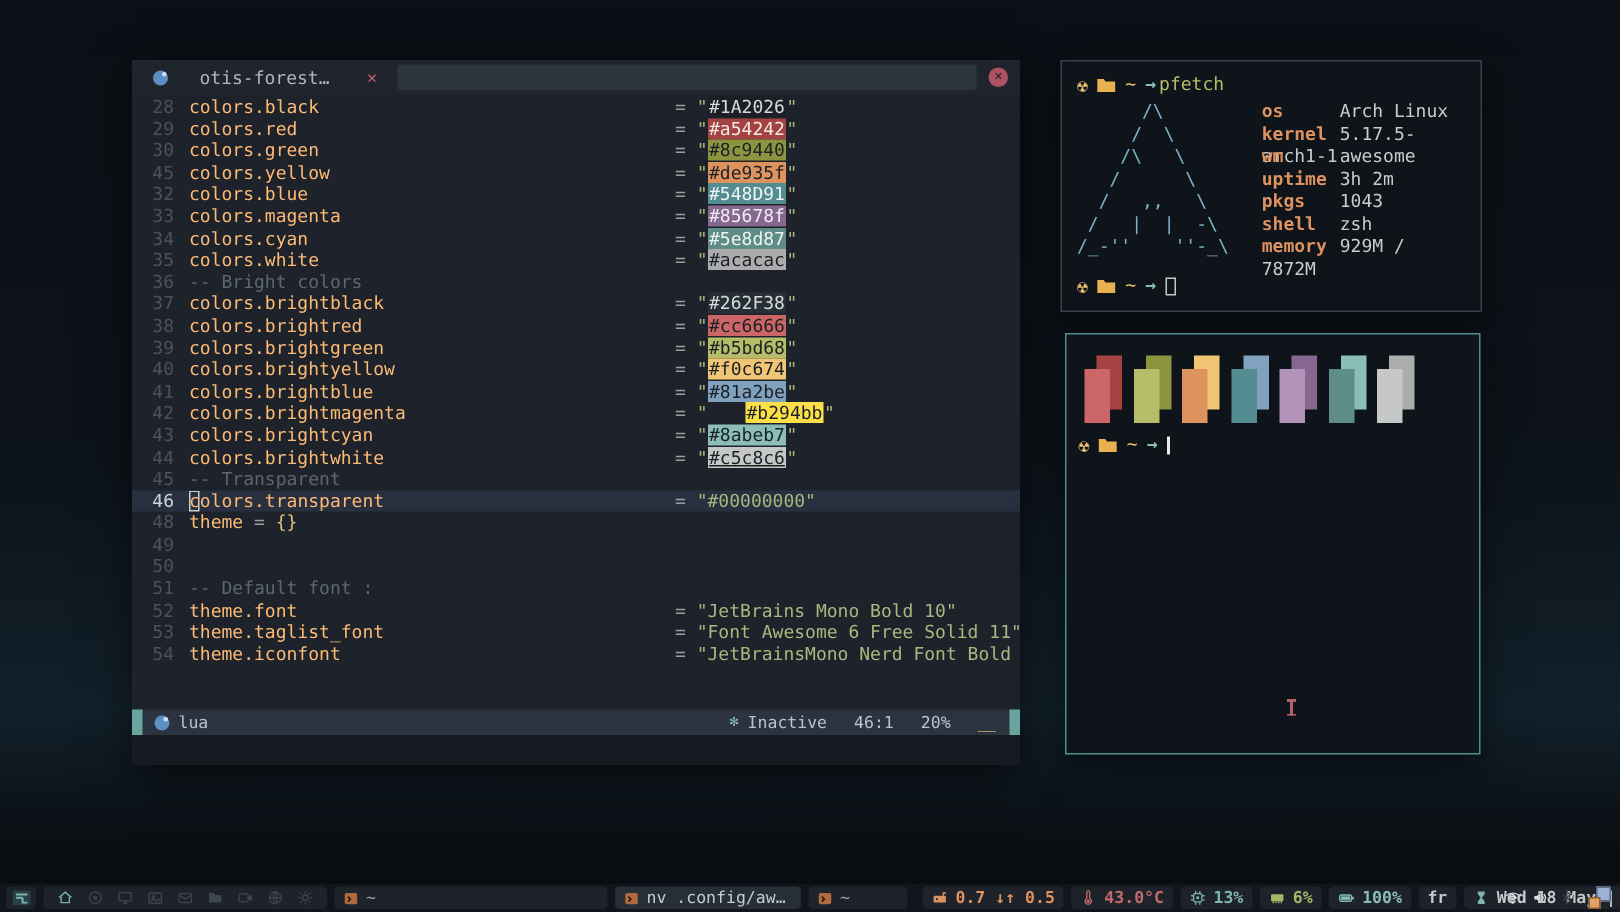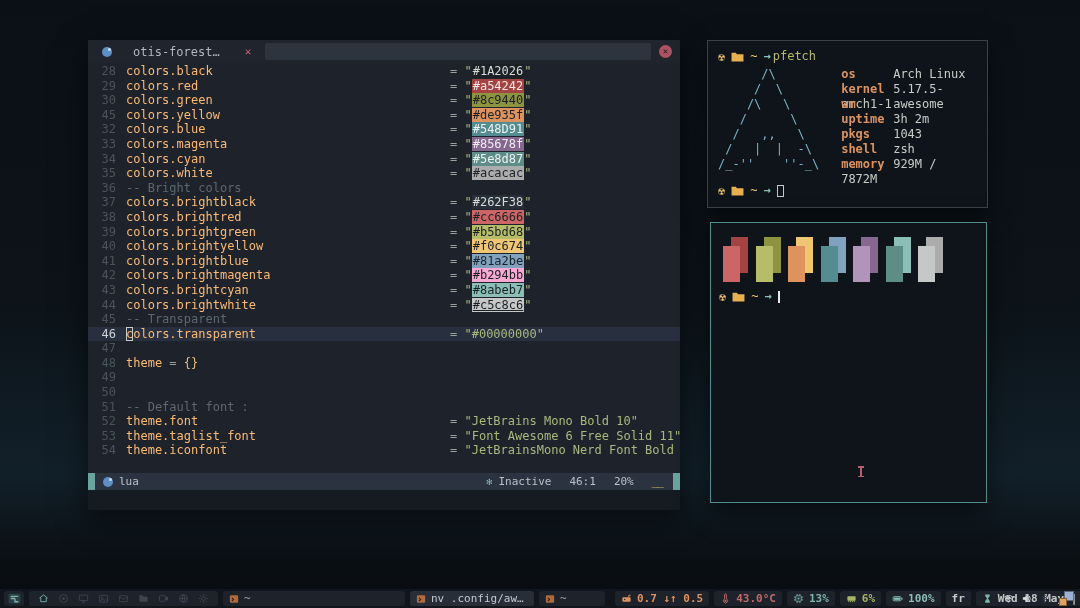--- a/index.html
+++ b/index.html
@@ -115,26 +115,25 @@
         <div class="line"><span class="lnum">32</span><span class="lbody"><span class="tok-id">colors.blue</span><span class="eqcol"><span class="tok-eq">= </span><span class="tok-str">"</span><span class="tok-chip" style="background: rgb(84, 141, 145); color: rgb(240, 244, 242);">#548D91</span><span class="tok-str">"</span></span></span></div>
         <div class="line"><span class="lnum">33</span><span class="lbody"><span class="tok-id">colors.magenta</span><span class="eqcol"><span class="tok-eq">= </span><span class="tok-str">"</span><span class="tok-chip" style="background: rgb(133, 103, 143); color: rgb(240, 236, 242);">#85678f</span><span class="tok-str">"</span></span></span></div>
         <div class="line"><span class="lnum">34</span><span class="lbody"><span class="tok-id">colors.cyan</span><span class="eqcol"><span class="tok-eq">= </span><span class="tok-str">"</span><span class="tok-chip" style="background: rgb(94, 141, 135); color: rgb(238, 243, 241);">#5e8d87</span><span class="tok-str">"</span></span></span></div>
         <div class="line"><span class="lnum">35</span><span class="lbody"><span class="tok-id">colors.white</span><span class="eqcol"><span class="tok-eq">= </span><span class="tok-str">"</span><span class="tok-chip" style="background: rgb(172, 172, 172); color: rgb(27, 32, 38);">#acacac</span><span class="tok-str">"</span></span></span></div>
         <div class="line"><span class="lnum">36</span><span class="lbody"><span class="tok-comment">-- Bright colors</span></span></div>
         <div class="line"><span class="lnum">37</span><span class="lbody"><span class="tok-id">colors.brightblack</span><span class="eqcol"><span class="tok-eq">= </span><span class="tok-str">"</span><span class="tok-chip" style="background: rgb(38, 47, 56); color: rgb(216, 220, 214);">#262F38</span><span class="tok-str">"</span></span></span></div>
         <div class="line"><span class="lnum">38</span><span class="lbody"><span class="tok-id">colors.brightred</span><span class="eqcol"><span class="tok-eq">= </span><span class="tok-str">"</span><span class="tok-chip" style="background: rgb(204, 102, 102); color: rgb(27, 32, 38);">#cc6666</span><span class="tok-str">"</span></span></span></div>
         <div class="line"><span class="lnum">39</span><span class="lbody"><span class="tok-id">colors.brightgreen</span><span class="eqcol"><span class="tok-eq">= </span><span class="tok-str">"</span><span class="tok-chip" style="background: rgb(181, 189, 104); color: rgb(27, 32, 38);">#b5bd68</span><span class="tok-str">"</span></span></span></div>
         <div class="line"><span class="lnum">40</span><span class="lbody"><span class="tok-id">colors.brightyellow</span><span class="eqcol"><span class="tok-eq">= </span><span class="tok-str">"</span><span class="tok-chip" style="background: rgb(240, 198, 116); color: rgb(27, 32, 38);">#f0c674</span><span class="tok-str">"</span></span></span></div>
         <div class="line"><span class="lnum">41</span><span class="lbody"><span class="tok-id">colors.brightblue</span><span class="eqcol"><span class="tok-eq">= </span><span class="tok-str">"</span><span class="tok-chip" style="background: rgb(129, 162, 190); color: rgb(27, 32, 38);">#81a2be</span><span class="tok-str">"</span></span></span></div>
-        <div class="line"><span class="lnum">42</span><span class="lbody"><span class="tok-id">colors.brightmagenta</span><span class="eqcol"><span class="tok-eq">= </span><span class="tok-str">"</span><span class="tok-chip" style="background: #f9a8d4; color: rgb(27, 32, 38);">#b294bb</span><span class="tok-str">"</span></span></span></div>
+        <div class="line"><span class="lnum">42</span><span class="lbody"><span class="tok-id">colors.brightmagenta</span><span class="eqcol"><span class="tok-eq">= </span><span class="tok-str">"</span><span class="tok-chip" style="background: #fde047; color: rgb(27, 32, 38); margin-left: 25px;">#b294bb</span><span class="tok-str">"</span></span></span></div>
         <div class="line"><span class="lnum">43</span><span class="lbody"><span class="tok-id">colors.brightcyan</span><span class="eqcol"><span class="tok-eq">= </span><span class="tok-str">"</span><span class="tok-chip" style="background: rgb(138, 190, 183); color: rgb(27, 32, 38);">#8abeb7</span><span class="tok-str">"</span></span></span></div>
         <div class="line"><span class="lnum">44</span><span class="lbody"><span class="tok-id">colors.brightwhite</span><span class="eqcol"><span class="tok-eq">= </span><span class="tok-str">"</span><span class="tok-chip" style="background: rgb(197, 200, 198); color: rgb(27, 32, 38); text-decoration: underline;">#c5c8c6</span><span class="tok-str">"</span></span></span></div>
         <div class="line"><span class="lnum">45</span><span class="lbody"><span class="tok-comment">-- Transparent</span></span></div>
         <div class="line current"><span class="lnum">46</span><span class="lbody"><span class="tok-id"><span class="cursor-box">c</span>olors.transparent</span><span class="eqcol"><span class="tok-eq">= </span><span class="tok-str">"</span><span class="tok-str">#00000000</span><span class="tok-str">"</span></span></span></div>
-        <div class="line"><span class="lnum">47</span><span class="lbody"></span></div>
         <div class="line"><span class="lnum">48</span><span class="lbody"><span class="tok-id">theme </span><span class="tok-eq">= </span><span class="tok-brace">{}</span></span></div>
         <div class="line"><span class="lnum">49</span><span class="lbody"></span></div>
         <div class="line"><span class="lnum">50</span><span class="lbody"></span></div>
         <div class="line"><span class="lnum">51</span><span class="lbody"><span class="tok-comment">-- Default font :</span></span></div>
         <div class="line"><span class="lnum">52</span><span class="lbody"><span class="tok-id">theme.font</span><span class="eqcol"><span class="tok-eq">= </span><span class="tok-str">"</span><span class="tok-str">JetBrains Mono Bold 10</span><span class="tok-str">"</span></span></span></div>
         <div class="line"><span class="lnum">53</span><span class="lbody"><span class="tok-id">theme.taglist_font</span><span class="eqcol"><span class="tok-eq">= </span><span class="tok-str">"</span><span class="tok-str">Font Awesome 6 Free Solid 11</span><span class="tok-str">"</span></span></span></div>
         <div class="line"><span class="lnum">54</span><span class="lbody"><span class="tok-id">theme.iconfont</span><span class="eqcol"><span class="tok-eq">= </span><span class="tok-str">"</span><span class="tok-str">JetBrainsMono Nerd Font Bold 1</span></span></span></div>
       </div>
     </div>
   <div class="statusline">

